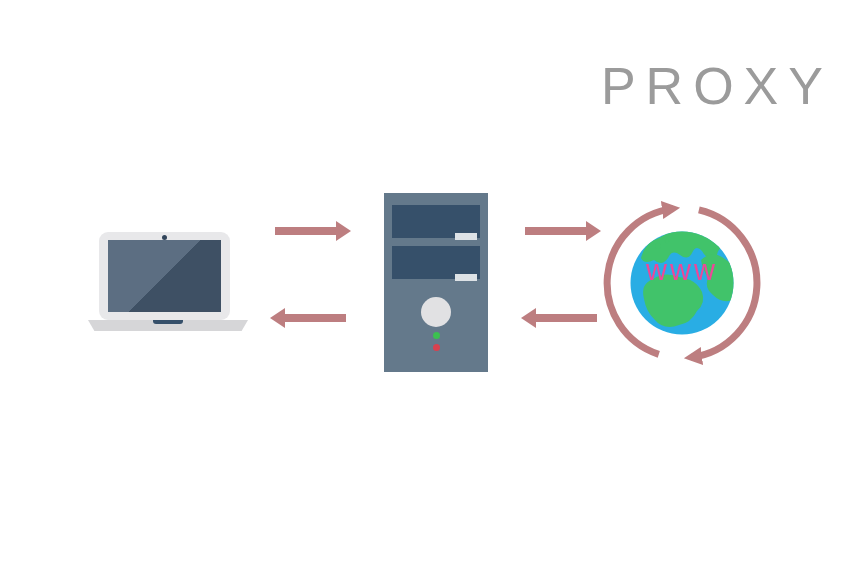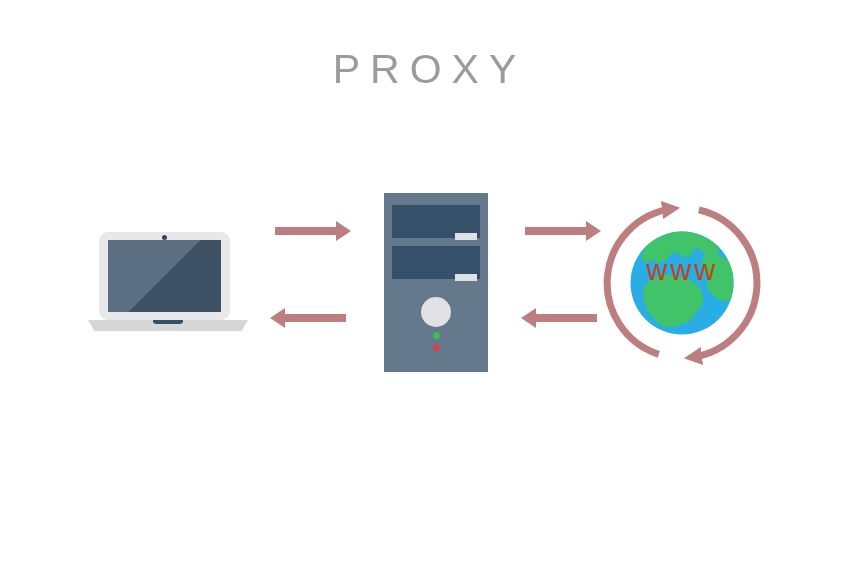--- a/index.html
+++ b/index.html
@@ -3,22 +3,22 @@
 <meta charset="utf-8">
 <style>
   html,body { margin:0; padding:0; background:#ffffff; }
   .stage {
     position:relative; width:849px; height:565px; background:#ffffff;
     overflow:hidden; font-family:"Liberation Sans", sans-serif;
   }
 
   
   .title {
-    position:absolute; top:40px; left:0; right:0; margin:6px;
-    text-align:center; font-size:41px; font-weight:300;
+    position:absolute; top:40px; left:0; right:0; margin:16px;
+    text-align:right; font-size:52px; font-weight:300;
     letter-spacing:10px; text-indent:10px; color:#9b9b9b;
   }
 
   
   .laptop { position:absolute; left:88px; top:230px; width:160px; height:101px; }
   .laptop-lid {
     position:absolute; left:11px; top:2px; width:131px; height:88px;
     background:#e8e8ea; border-radius:9px;
   }
   .laptop-screen {
@@ -65,21 +65,21 @@
   }
   .led { position:absolute; left:50%; width:7px; height:7px; margin-left:-3.5px; border-radius:50%; }
   .led-green { top:139px; background:#3cc050; }
   .led-red   { top:151px; background:#d8414f; }
 
   
   .globe-wrap { position:absolute; left:595px; top:196px; width:174px; height:174px; }
   .globe-wrap svg { position:absolute; left:0; top:0; }
   .www-label {
     position:absolute; left:0; right:0; top:58px; text-align:center;
-    color:#c2410c; font-size:29px; font-weight:300; letter-spacing:3px;
+    color:#ec4899; font-size:29px; font-weight:300; letter-spacing:3px;
   }
 </style>
 </head>
 <body>
 
 <div class="stage">
 
   <h1 class="title">PROXY</h1>
 
   <div class="laptop">

